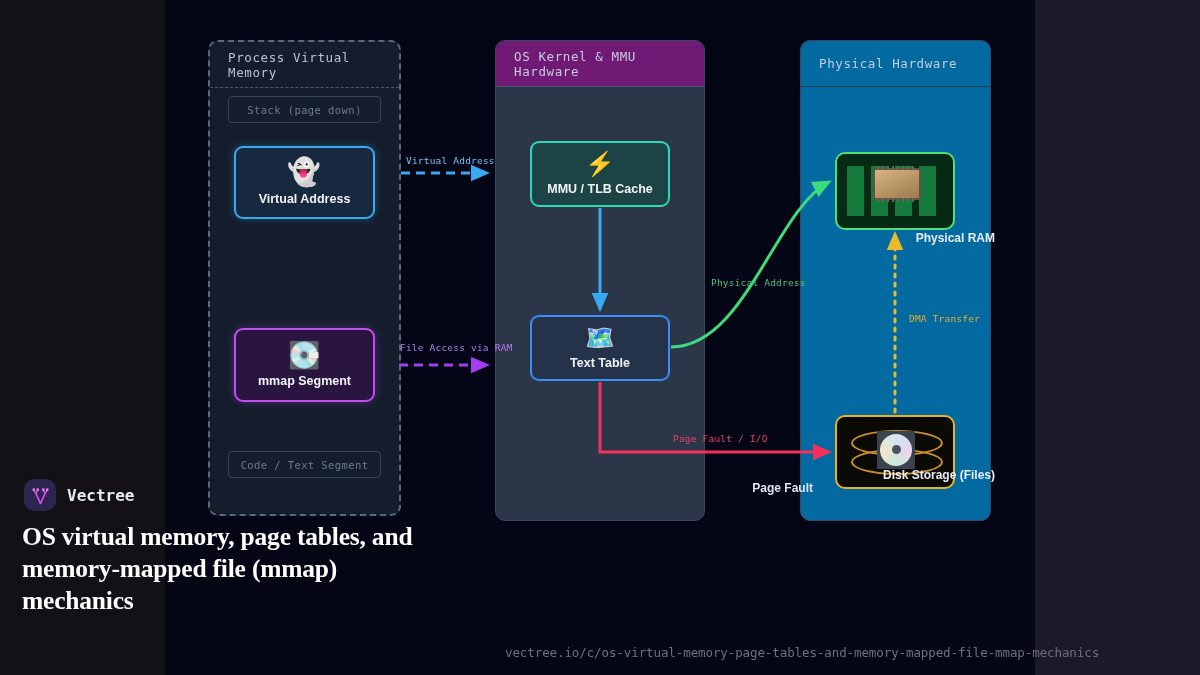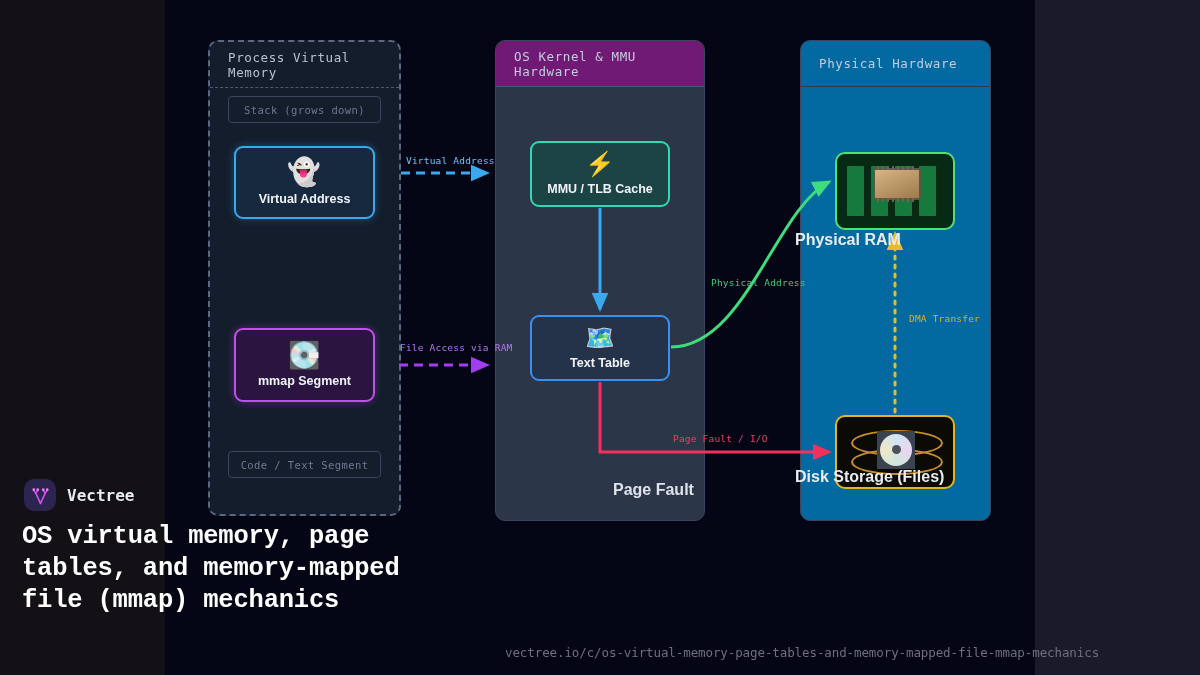--- a/index.html
+++ b/index.html
@@ -72,21 +72,21 @@
     background:#1d4445;border:2px solid #2ed9b4;}
   #node-pt{left:530px;top:315px;width:140px;height:66px;
     background:#24334a;border:2px solid #3c8ef2;}
 
   #node-ram{left:835px;top:152px;width:120px;height:78px;
     background:#062a13;border:2px solid #4fe07a;border-radius:10px;}
   #node-disk{left:835px;top:415px;width:120px;height:74px;
     background:#0b0a05;border:2px solid #e6b422;border-radius:10px;}
   .outer-label{
     position:absolute;font-family:"Liberation Sans",sans-serif;font-weight:bold;
-    font-size:16px;color:#e9edf4;text-align:left;width:200px;
+    font-size:12px;color:#e9edf4;text-align:right;width:200px;
   }
   #lbl-ram{left:795px;top:231px;}
   #lbl-disk{left:795px;top:468px;}
   #lbl-fault{left:613px;top:481px;color:#dfe4ec;}
 
   #node-fault{
     left:690px;top:429px;width:46px;height:46px;border-radius:50%;
     background:#2b0d16;border:2px solid #f43f5e;
     display:flex;align-items:center;justify-content:center;
   }
@@ -117,21 +117,21 @@
   #el-pa{left:711px;top:277px;color:#45c97f;}
   #el-dma{left:909px;top:313px;color:#e0b02e;}
   #el-pf{left:673px;top:433px;color:#ef4060;}
 
   
   #brandrow{position:absolute;left:24px;top:479px;display:flex;align-items:center;gap:11px;}
   #brandmark{width:32px;height:32px;border-radius:10px;background:#2b2550;
     display:flex;align-items:center;justify-content:center;}
   #brandname{font-family:"DejaVu Sans Mono",monospace;font-weight:bold;font-size:16px;color:#e8eaf2;}
   #title{position:absolute;left:22px;top:521px;width:420px;
-    font-family:Liberation Mono, monospace;font-weight:bold;font-size:25.5px;
+    font-family:Liberation Serif, serif;font-weight:bold;font-size:25.5px;
     line-height:32px;color:#ffffff;letter-spacing:-.2px;}
   #url{position:absolute;left:505px;top:652px;transform:translateY(-50%);
     font-family:"DejaVu Sans Mono",monospace;font-size:12.5px;color:#6e717c;letter-spacing:-.1px;}
 </style>
 </head>
 <body>
 
 <div class="stage">
 
   <div class="band-left"></div>
@@ -141,21 +141,21 @@
   <div class="lane" id="lane-proc">
     <div class="lane-head">Process Virtual Memory</div>
   </div>
   <div class="lane" id="lane-kernel">
     <div class="lane-head">OS Kernel &amp; MMU Hardware</div>
   </div>
   <div class="lane" id="lane-hw">
     <div class="lane-head">Physical Hardware</div>
   </div>
 
-  <div class="slab" id="slab-stack">Stack (grows down)</div>
+  <div class="slab" id="slab-stack">Stack (page down)</div>
   <div class="slab" id="slab-code">Code / Text Segment</div>
 
   <svg class="edges">
     <defs>
       <marker id="ah-blue" markerWidth="7" markerHeight="7" refX="5.4" refY="3.2" orient="auto">
         <path d="M0,0.4 L6.4,3.2 L0,6 z" fill="#39a9f0"></path>
         </marker>
       <marker id="ah-purple" markerWidth="7" markerHeight="7" refX="5.4" refY="3.2" orient="auto">
         <path d="M0,0.4 L6.4,3.2 L0,6 z" fill="#a23ef0"></path>
         </marker>

